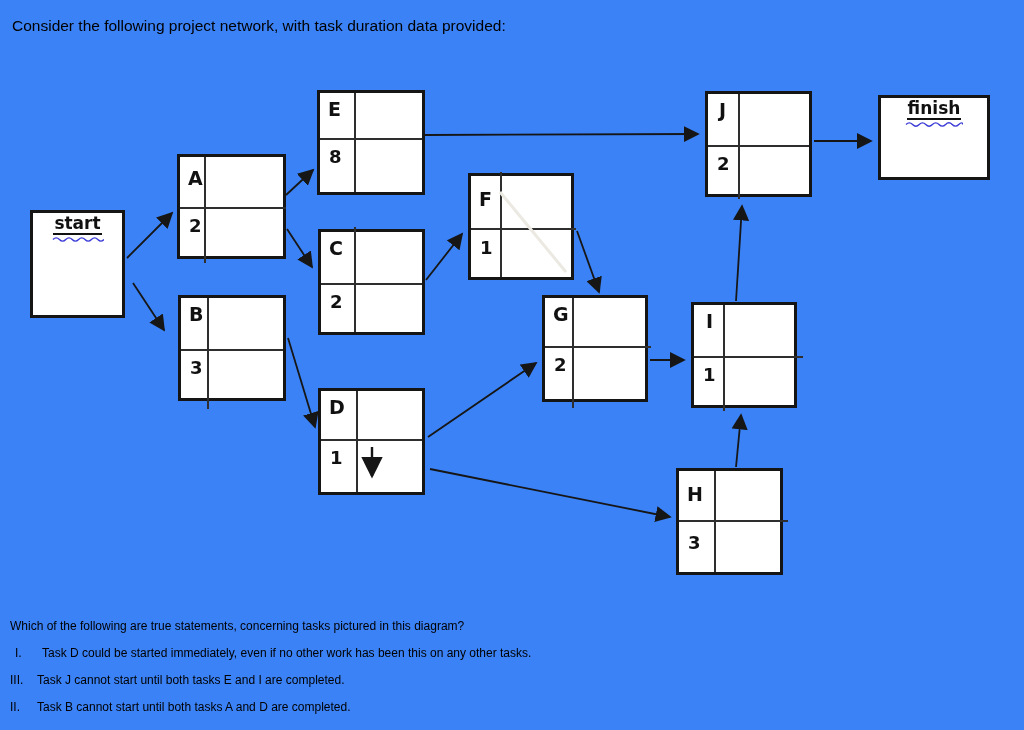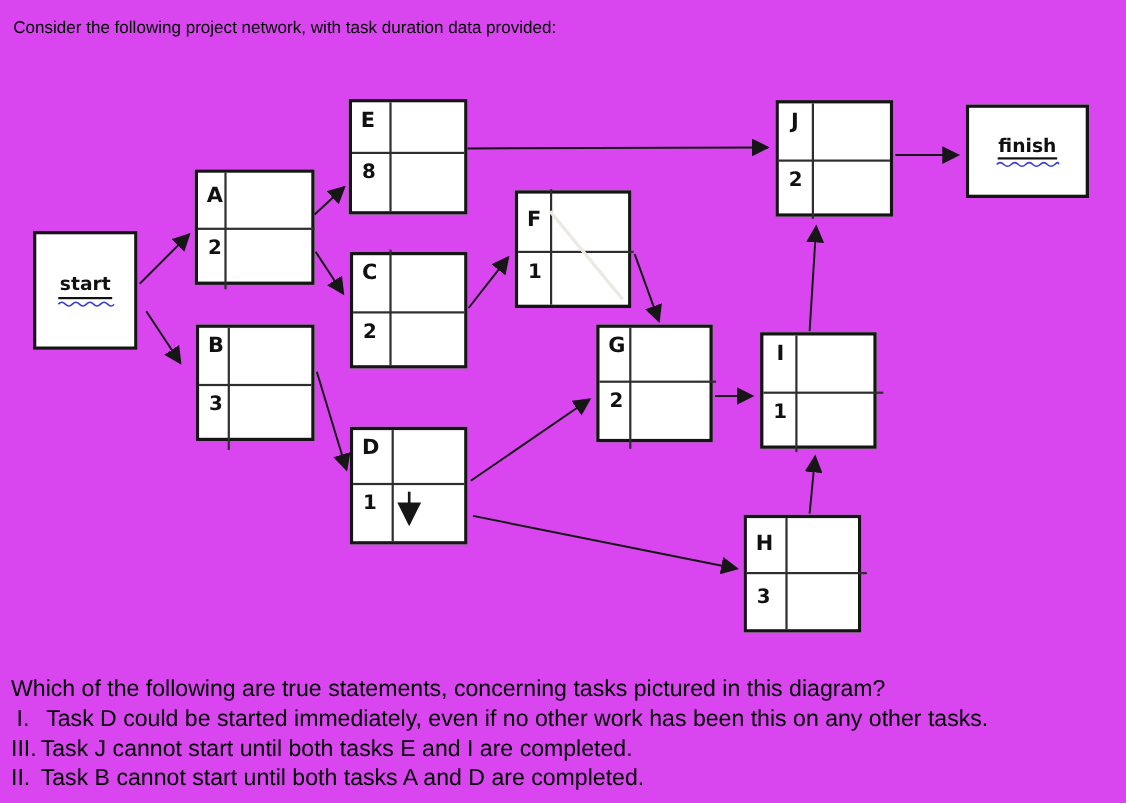--- a/index.html
+++ b/index.html
@@ -1,17 +1,17 @@
 <!DOCTYPE html>
 <html><head>
 <meta charset="utf-8">
 <style>
   html,body { margin:0; padding:0; background:#fff; }
   .page {
-    position:relative; width:1024px; height:730px; background:#d946ef;
+    position:relative; width:1024px; height:730px; background:#3b82f6;
     font-family:"Liberation Sans", sans-serif; color:#000; overflow:hidden;
   }
   .title {
     position:absolute; left:12px; top:17px; font-size:15.5px; color:#000;
   }
   
   .diagram { position:absolute; left:0; top:0; width:1024px; height:610px; }
   .overlay {
     position:absolute; left:0; top:0; z-index:3; pointer-events:none;
   }
@@ -22,29 +22,29 @@
   .vl { position:absolute; top:0; bottom:0; width:2px; background:#2e2e2e; }
   .hl { position:absolute; left:0; right:0; height:2px; background:#2e2e2e; }
   .tletter {
     position:absolute; top:7px; left:8px; font-family:"DejaVu Sans", sans-serif;
     font-weight:bold; font-size:19px; line-height:1; color:#111;
   }
   .tnum {
     position:absolute; left:9px; font-family:"DejaVu Sans", sans-serif;
     font-weight:bold; font-size:18px; line-height:1; color:#111;
   }
-  .terminal { display:flex; align-items:center; justify-content:center; }
+  .terminal { display:flex; justify-content:center; }
   .tlabel { display:flex; flex-direction:column; align-items:center; }
   .ulabel {
     font-family:"DejaVu Sans", sans-serif; font-weight:bold; font-size:17px;
     line-height:1.2; color:#111; border-bottom:2px solid #111; padding:0 1px;
   }
   .wave { margin-top:1px; display:block; }
   
-  .question { position:absolute; left:10px; top:613px; font-size:21px; line-height:27px; }
+  .question { position:absolute; left:10px; top:613px; font-size:12px; line-height:27px; }
   .stmt { display:flex; }
   .numeral { flex:0 0 27px; }
   .stmt.s1 .numeral { padding-left:5px; }
 </style>
 </head>
 <body>
 
 <div class="page">
 
   <div class="title">Consider the following project network, with task duration data provided:</div>

